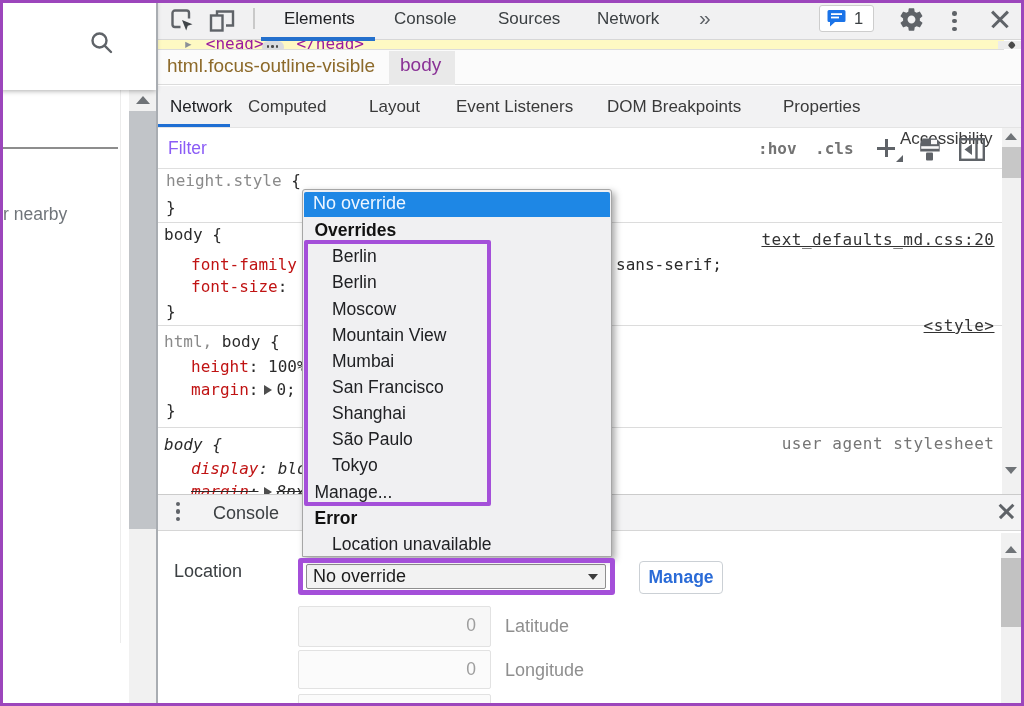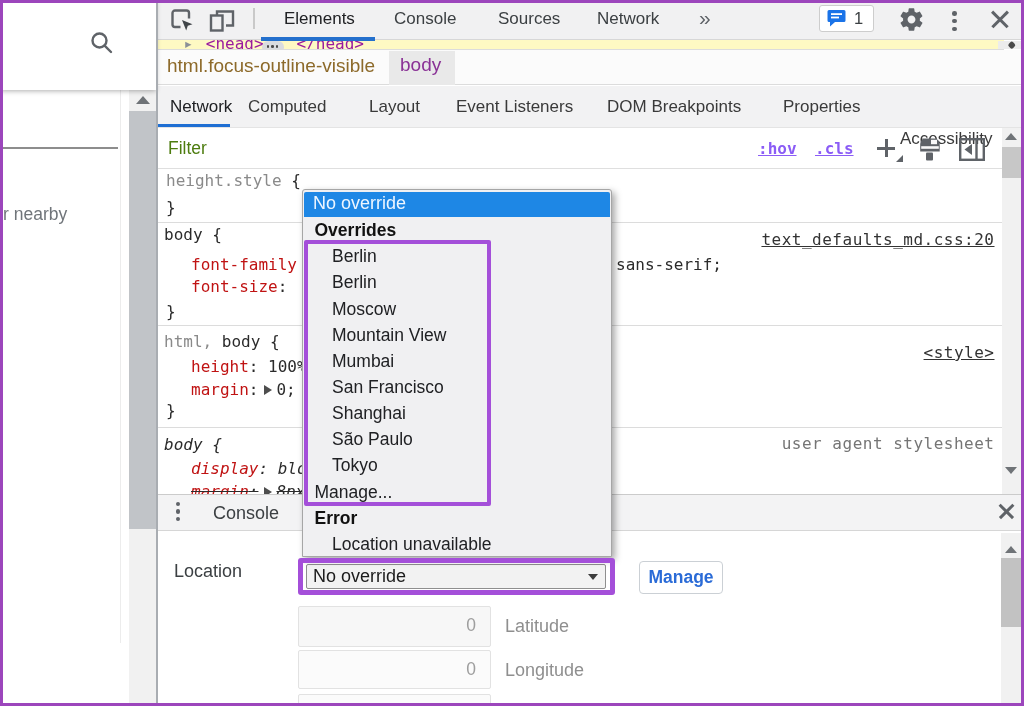--- a/index.html
+++ b/index.html
@@ -93,22 +93,22 @@
   .sub-tab:nth-of-type(3) { left:369px; }
   .sub-tab:nth-of-type(4) { left:456px; }
   .sub-tab:nth-of-type(5) { left:607px; }
   .sub-tab:nth-of-type(6) { left:783px; }
   .sub-tab:nth-of-type(7) { left:900px;margin-top:32px; }
   #styles-underline { left:158px; top:124px; width:72px; height:3px; background:#1f6fd3; z-index:2; }
 
   
   #filter-row { left:157.5px; top:128px; width:866.5px; height:40.5px; background:#fff;
                 border-bottom:1px solid #dfdfdf; z-index:1; }
-  #filter-placeholder { left:168px; top:138px; font-size:17.5px; color:#4d7c0f; z-index:2; }
-  .pseudo-btn { position:absolute; top:139px; font-size:16px; font-weight:bold; color:#8b5cf6; z-index:2;text-decoration:underline; }
+  #filter-placeholder { left:168px; top:138px; font-size:17.5px; color:#8b5cf6; z-index:2; }
+  .pseudo-btn { position:absolute; top:139px; font-size:16px; font-weight:bold; color:#737373; z-index:2; }
   #hov-btn { left:758px; }
   #cls-btn { left:815px; }
   #plus-h { left:877px; top:146.5px; width:18px; height:3px; background:#5f6368; z-index:2; }
   #plus-v { left:884.5px; top:139px; width:3px; height:18px; background:#5f6368; z-index:2; }
   #plus-tri { left:896px; top:155px; width:0; height:0; border-bottom:7px solid #5f6368;
               border-left:7px solid transparent; z-index:2; }
   #brush-icon { left:919px; top:137px; z-index:2; }
   #panel-icon { left:959px; top:138px; z-index:2; }
 
   
@@ -322,21 +322,21 @@
 
   <div class="code-line" style="left:6.5px; top:55px;">body {</div>
   <a class="ref-link" style="top:60.5px;">text_defaults_md.css:20</a>
   <div class="code-line" style="left:33.5px; top:85px;"><span class="prop">font-family</span></div>
   <div class="code-line" style="left:458.5px; top:85px;">sans-serif;</div>
   <div class="code-line" style="left:33.5px; top:106.5px;"><span class="prop">font-size</span><span>:</span></div>
   <div class="code-line" style="left:8.5px; top:132px;">}</div>
   <div class="divider" style="top:156px;"></div>
 
   <div class="code-line" style="left:6.5px; top:162px;"><span class="sel-gray">html,</span><span> body {</span></div>
-  <a class="ref-link" style="top:174px;">&lt;style&gt;</a>
+  <a class="ref-link" style="top:147px;">&lt;style&gt;</a>
   <div class="code-line" style="left:33.5px; top:187px;"><span class="prop">height</span><span>: 100%;</span></div>
   <div class="code-line" style="left:33.5px; top:210px;"><span class="prop">margin</span><span>:</span><span class="exp-tri"></span><span>0;</span></div>
   <div class="code-line" style="left:8.5px; top:231px;">}</div>
   <div class="divider" style="top:258px;"></div>
 
   <div class="code-line ua" style="left:6.5px; top:265px;">body {</div>
   <a class="ref-link" style="top:264.5px;" id="ua-ref">user agent stylesheet</a>
   <div class="code-line ua" style="left:33.5px; top:289px;"><span class="prop">display</span><span>: block;</span></div>
   <div class="code-line ua" style="left:33.5px; top:312px;"><span class="strike"><span class="prop">margin</span><span>:</span></span><span class="exp-tri"></span><span class="strike">8px;</span></div>
 </div>

